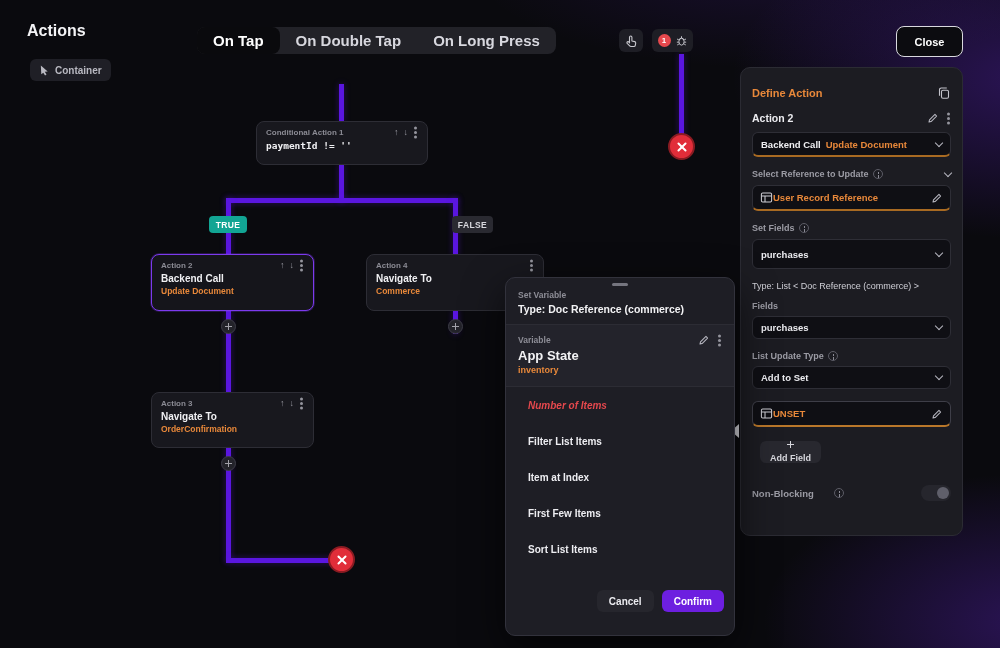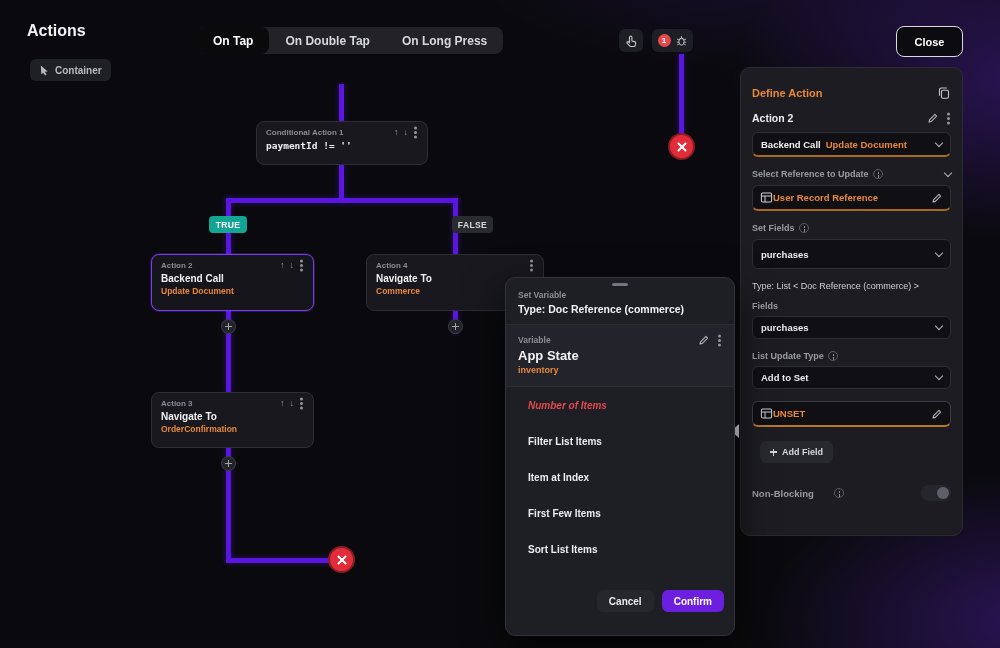--- a/index.html
+++ b/index.html
@@ -9,21 +9,21 @@
     position:relative; width:1000px; height:648px; overflow:hidden;
     background:
       radial-gradient(480px 260px at 103% 12%, rgba(104,38,220,.34), transparent 62%),
       radial-gradient(430px 240px at 103% 96%, rgba(104,38,220,.34), transparent 62%),
       radial-gradient(520px 180px at 78% -6%, rgba(104,38,220,.16), transparent 60%),
       #0a0a0e;
   }
   
   .page-title{position:absolute;left:27px;top:22px;font-size:16px;font-weight:700;color:#f4f4f6;}
   .tabbar{position:absolute;left:197px;top:27px;height:27px;background:#222228;border-radius:8px;display:flex;align-items:stretch;}
-  .tab{display:flex;align-items:center;padding:0 16px;font-size:12px;font-weight:600;color:#d7d7de;border-radius:8px;cursor:pointer;}
+  .tab{display:flex;align-items:center;padding:0 16px;font-size:15px;font-weight:600;color:#d7d7de;border-radius:8px;cursor:pointer;}
   .tab.active{background:#0a0a0d;color:#ffffff;font-weight:700;}
   .hdr-iconbtn{position:absolute;left:619px;top:29px;width:24px;height:23px;background:#1e1e25;border-radius:6px;display:flex;align-items:center;justify-content:center;}
   .hdr-debug{position:absolute;left:652px;top:29px;width:41px;height:23px;background:#1e1e25;border-radius:6px;display:flex;align-items:center;justify-content:center;gap:4px;}
   .err-badge{width:13px;height:13px;border-radius:50%;background:#e5484d;color:#fff;font-size:8px;font-weight:700;display:flex;align-items:center;justify-content:center;}
   .close-btn{position:absolute;left:896px;top:26px;width:67px;height:31px;border-radius:8px;border:1px solid #d9d9df;background:#0c0c10;color:#fff;font-size:11px;font-weight:700;display:flex;align-items:center;justify-content:center;cursor:pointer;}
   .container-chip{position:absolute;left:30px;top:59px;height:22px;padding:0 9px;background:#1f1f26;border-radius:6px;display:inline-flex;align-items:center;gap:5px;color:#b9b9c1;font-size:10px;font-weight:600;cursor:pointer;}
   
   .line{position:absolute;background:#5a16e0;box-shadow:0 0 6px rgba(90,22,224,.40);}
   
   .branch-badge{position:absolute;height:17px;border-radius:4px;display:flex;align-items:center;justify-content:center;font-size:8.5px;font-weight:800;letter-spacing:.4px;z-index:3;}
@@ -70,21 +70,21 @@
   .sf-type{font-size:9.5px;font-weight:700;color:#f0f0f3;white-space:nowrap;}
   .sf-detail{font-size:9.5px;font-weight:700;color:#e8883a;white-space:nowrap;}
   .sf-value{font-size:9.5px;font-weight:600;color:#ececf0;}
   .label-row{margin-top:12px;display:flex;align-items:center;gap:4px;}
   .label-row .spacer{flex:1;}
   .panel-label{font-size:9px;font-weight:600;color:#9b9ba4;}
   .ref-field{margin-top:6px;height:26px;background:#0f0f14;border:1px solid #2e2e36;border-bottom:2px solid #a86a22;border-radius:6px;display:flex;align-items:center;padding:0 7px;cursor:pointer;}
   .ref-field.bright{border:1px solid #3e3e48;border-bottom:2px solid #b9772a;margin-top:12px;}
   .ref-value{flex:1;font-size:9.5px;font-weight:700;color:#e8883a;}
   .type-line{margin-top:12px;font-size:9px;color:#cfcfd6;}
-  .add-field-btn{margin-top:14px;margin-left:8px;display:inline-flex;align-items:center;gap:5px;height:22px;padding:0 10px;background:#28282f;border-radius:6px;color:#d6d6dc;font-size:9px;font-weight:700;cursor:pointer;}
+  .add-field-btn{margin-top:14px;margin-left:8px;display:inline-flex;align-items:center;gap:5px;height:22px;padding:0 10px;background:#28282f;border-radius:6px;color:#d6d6dc;font-size:9px;font-weight:700;cursor:pointer;flex-direction:column;}
   .nonblocking-row{margin-top:22px;display:flex;align-items:center;justify-content:space-between;}
   .nb-left{display:flex;align-items:center;gap:20px;}
   .toggle{width:30px;height:16px;border-radius:9px;background:#26262d;position:relative;cursor:pointer;}
   .toggle .knob{position:absolute;right:2px;top:2px;width:12px;height:12px;border-radius:50%;background:#5f5f6a;}
   .panel-pointer{position:absolute;left:731px;top:424px;width:0;height:0;border-top:7px solid transparent;border-bottom:7px solid transparent;border-right:8px solid #d2d2d8;z-index:6;}
   
   .popup{position:absolute;left:505px;top:277px;width:230px;height:359px;background:#1e1e25;border:1px solid #32323c;border-radius:10px;box-shadow:0 14px 40px rgba(0,0,0,.65);z-index:10;display:flex;flex-direction:column;overflow:hidden;}
   .popup-handle{width:16px;height:3px;border-radius:2px;background:#75757f;margin:5px auto 0;cursor:grab;}
   .popup-header{padding:4px 12px 9px;}
   .popup-kicker{font-size:8.5px;font-weight:600;color:#8d8d96;}

